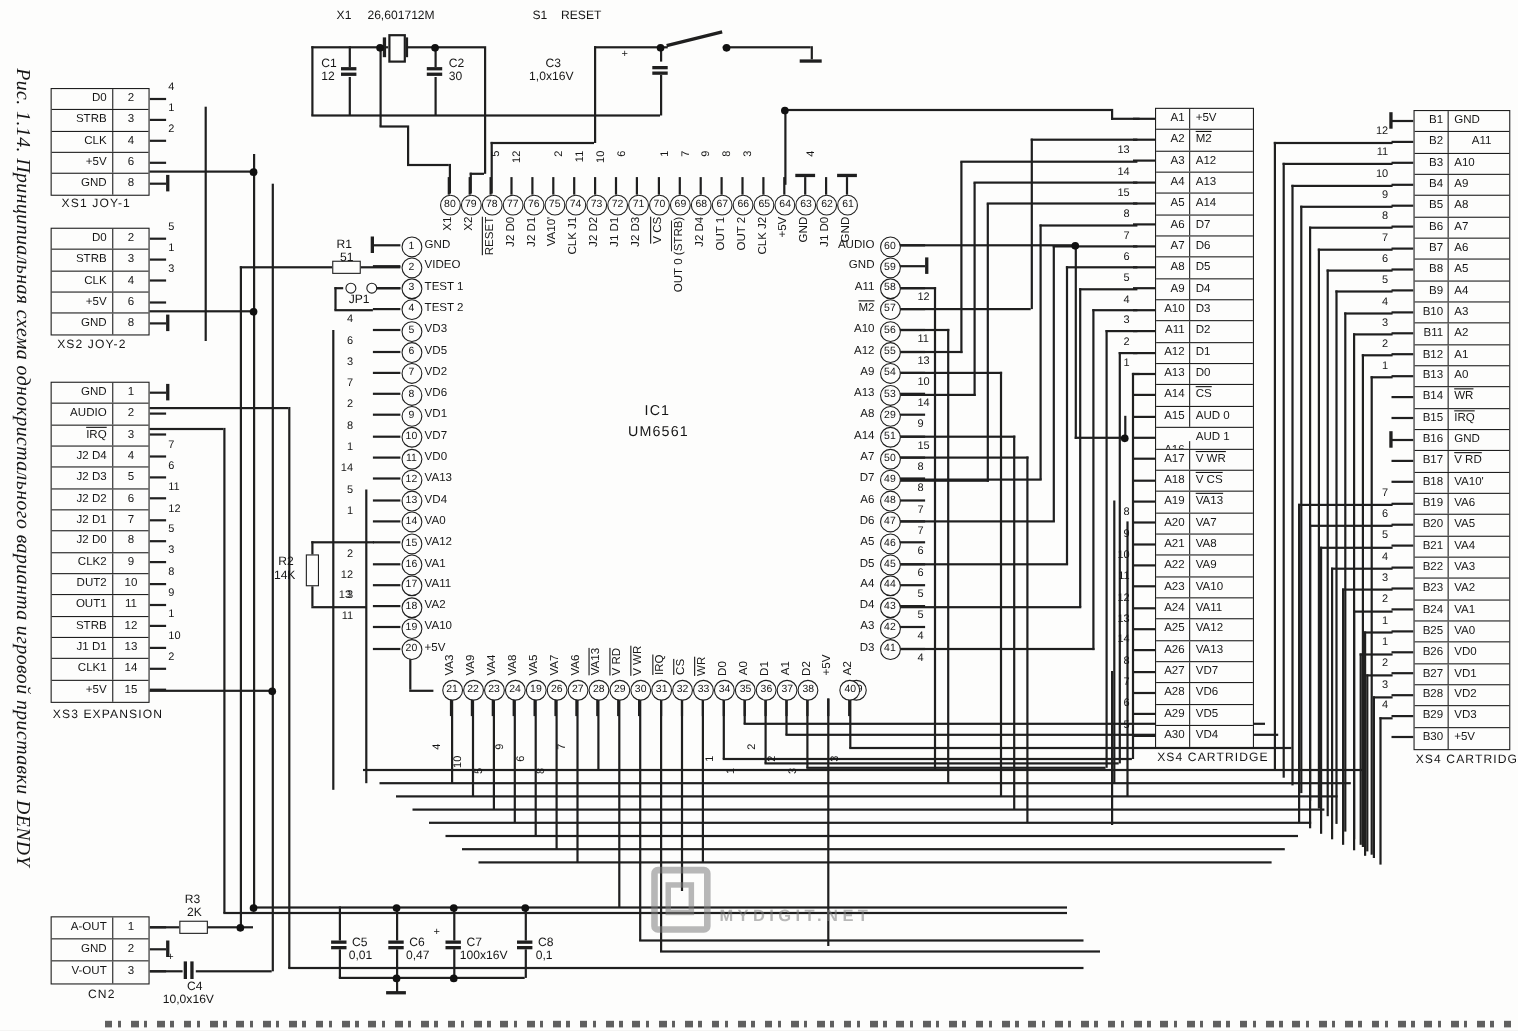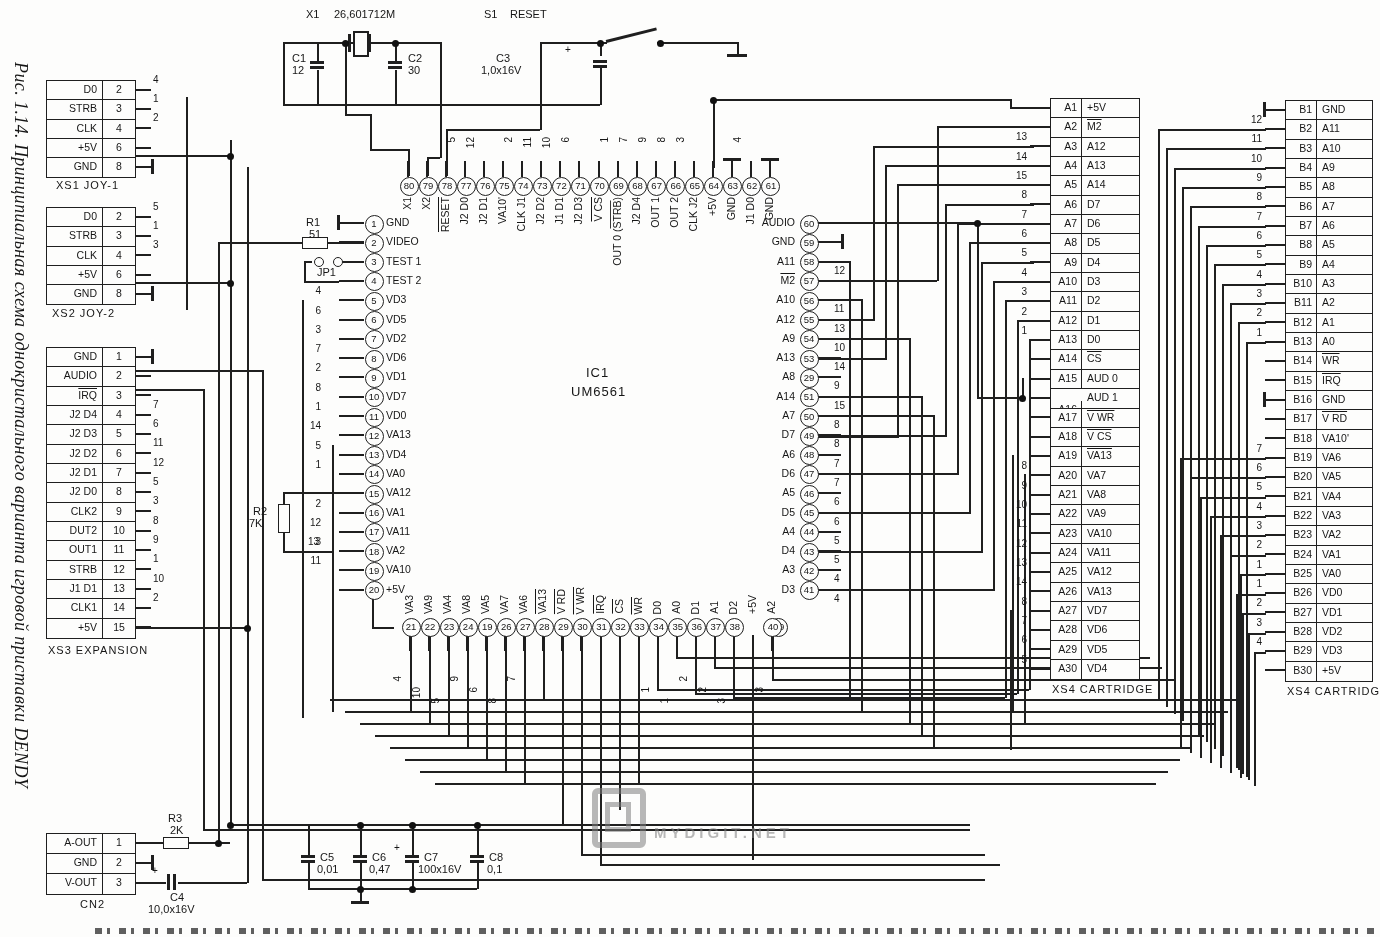--- a/index.html
+++ b/index.html
@@ -51,21 +51,21 @@
   <span class="clabel" style="left:292px;top:52px">C1</span>
   <span class="clabel" style="left:292px;top:64px">12</span>
   <span class="clabel" style="left:408px;top:52px">C2</span>
   <span class="clabel" style="left:408px;top:64px">30</span>
   <span class="clabel" style="left:496px;top:52px">C3</span>
   <span class="clabel" style="left:481px;top:64px">1,0x16V</span>
   <span class="clabel" style="left:306px;top:216px">R1</span>
   <span class="clabel" style="left:309px;top:228px">51</span>
   <span class="clabel" style="left:317px;top:266px">JP1</span>
   <span class="clabel" style="left:253px;top:505px">R2</span>
-  <span class="clabel" style="left:249px;top:517px">7K</span>
+  <span class="clabel" style="left:249px;top:517px">14K</span>
   <span class="clabel" style="left:168px;top:812px">R3</span>
   <span class="clabel" style="left:170px;top:824px">2K</span>
   <span class="clabel" style="left:170px;top:891px">C4</span>
   <span class="clabel" style="left:148px;top:903px">10,0x16V</span>
   <span class="clabel" style="left:320px;top:851px">C5</span>
   <span class="clabel" style="left:317px;top:863px">0,01</span>
   <span class="clabel" style="left:372px;top:851px">C6</span>
   <span class="clabel" style="left:369px;top:863px">0,47</span>
   <span class="clabel" style="left:424px;top:851px">C7</span>
   <span class="clabel" style="left:418px;top:863px">100x16V</span>
@@ -322,21 +322,21 @@
       <div class="crow" style="height: 19.35px;">
         <div class="cell cid" style="width: 31px; line-height: 16.35px;">A30</div>
         <div class="cell csig" style="line-height: 16.35px;">VD4</div>
       </div>
     </div>
   <div class="ctable" id="t-xs4b" style="left:1285px;top:100px;width:88px">
       <div class="crow" style="height: 19.33px;">
         <div class="cell cid" style="width: 31px; line-height: 16.33px;">B1</div>
         <div class="cell csig" style="line-height: 16.33px;">GND</div>
       </div>
-      <div class="crow" style="height: 19.33px;">
+      <div class="crow" style="height: 19.33px; gap: 16px;">
         <div class="cell cid" style="width: 31px; line-height: 16.33px;">B2</div>
         <div class="cell csig" style="line-height: 16.33px;">A11</div>
       </div>
       <div class="crow" style="height: 19.33px;">
         <div class="cell cid" style="width: 31px; line-height: 16.33px;">B3</div>
         <div class="cell csig" style="line-height: 16.33px;">A10</div>
       </div>
       <div class="crow" style="height: 19.33px;">
         <div class="cell cid" style="width: 31px; line-height: 16.33px;">B4</div>
         <div class="cell csig" style="line-height: 16.33px;">A9</div>

